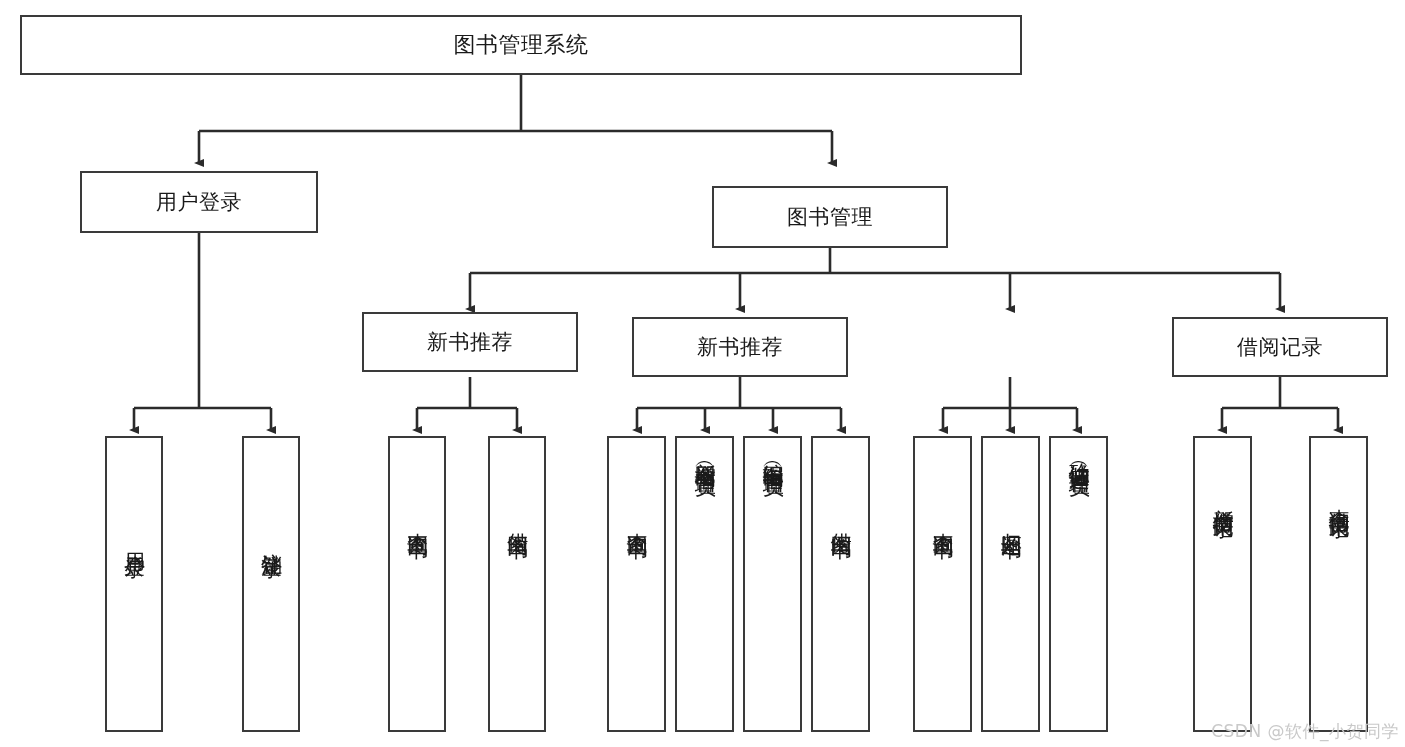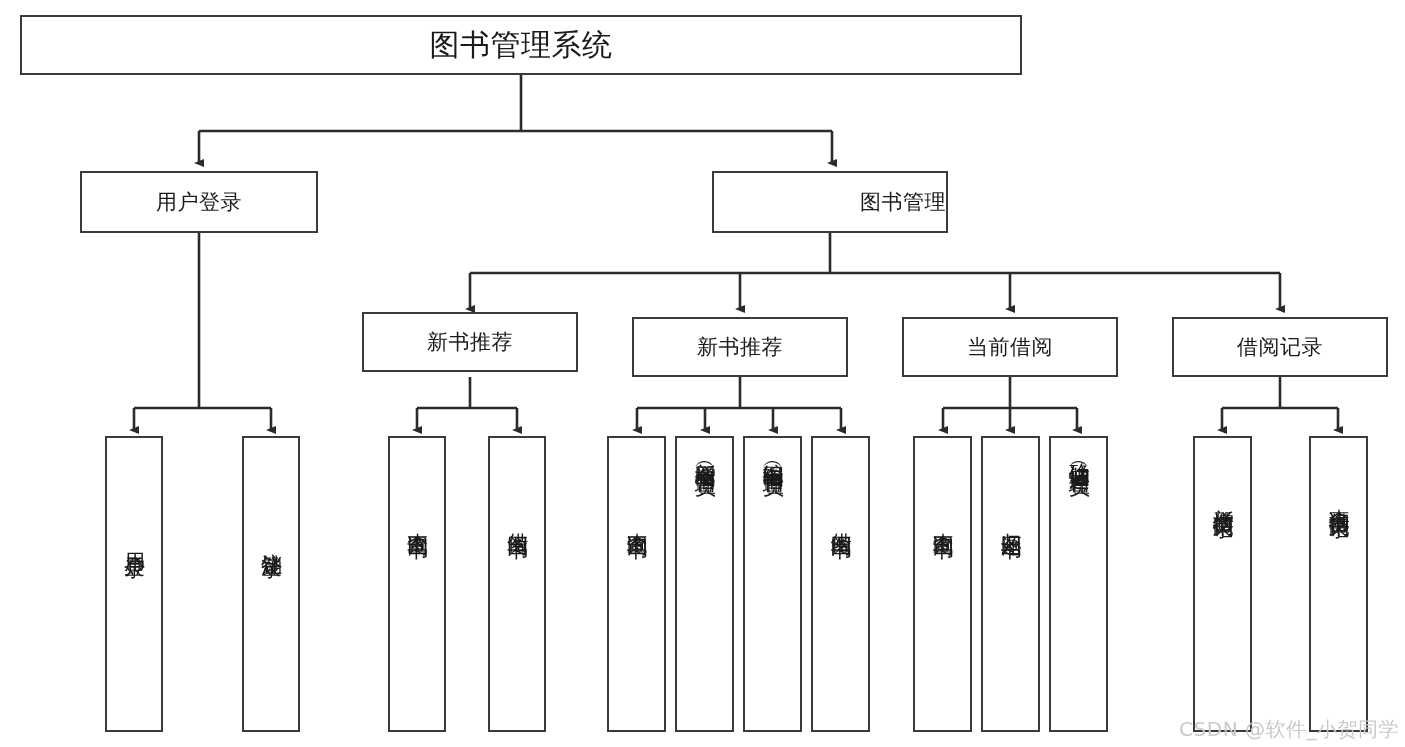--- a/index.html
+++ b/index.html
@@ -39,21 +39,21 @@
     text-align: center;
     line-height: 1.18;
     white-space: nowrap;
   }
   
   .node.horiz .node-label {
     font-size: 21px;
     letter-spacing: 0.5px;
   }
   .node.root .node-label {
-    font-size: 30px;
+    font-size: 22px;
   }
   
   .node.vert {
     align-items: flex-start;
     justify-content: center;
     padding-top: 8px;
   }
   .node.vert .node-label {
     writing-mode: vertical-rl;
     text-orientation: upright;
@@ -68,21 +68,21 @@
   .node.vert.midlow .node-label {
     padding-top: 70px;
   }
   .node.vert.low .node-label {
     padding-top: 90px;
   }
   .watermark {
     position: absolute;
     right: 6px;
     bottom: 4px;
-    font-size: 20px;
+    font-size: 17px;
     color: #c9c9c9;
     letter-spacing: 0.5px;
     white-space: nowrap;
     font-family: "DejaVu Sans", "Liberation Sans", sans-serif;
   }
 </style>
 </head>
 <body>
 
 <div id="canvas">
@@ -140,35 +140,32 @@
   </svg>
 
   <div class="node horiz root" style="left:20px; top:15px; width:1002px; height:60px;">
     <span class="node-label">图书管理系统</span>
   </div>
 
   <div class="node horiz" style="left:80px; top:171px; width:238px; height:62px;">
     <span class="node-label">用户登录</span>
   </div>
 
-  <div class="node horiz" style="left:712px; top:171px; width:236px; height:62px;justify-content:flex-end;">
+  <div class="node horiz" style="left:712px; top:186px; width:236px; height:62px;">
     <span class="node-label">图书管理</span>
   </div>
 
   <div class="node horiz" style="left:362px; top:312px; width:216px; height:60px;">
     <span class="node-label">新书推荐</span>
   </div>
 
   <div class="node horiz" style="left:632px; top:317px; width:216px; height:60px;">
     <span class="node-label">新书推荐</span>
   </div>
 
-  <div class="node horiz" style="left:902px; top:317px; width:216px; height:60px;">
-    <span class="node-label">当前借阅</span>
-  </div>
 
   <div class="node horiz" style="left:1172px; top:317px; width:216px; height:60px;">
     <span class="node-label">借阅记录</span>
   </div>
 
   <div class="node vert low" style="left:105px; top:436px; width:58px; height:296px;">
     <span class="node-label">用户登录</span>
   </div>
 
   <div class="node vert low" style="left:242px; top:436px; width:58px; height:296px;">

